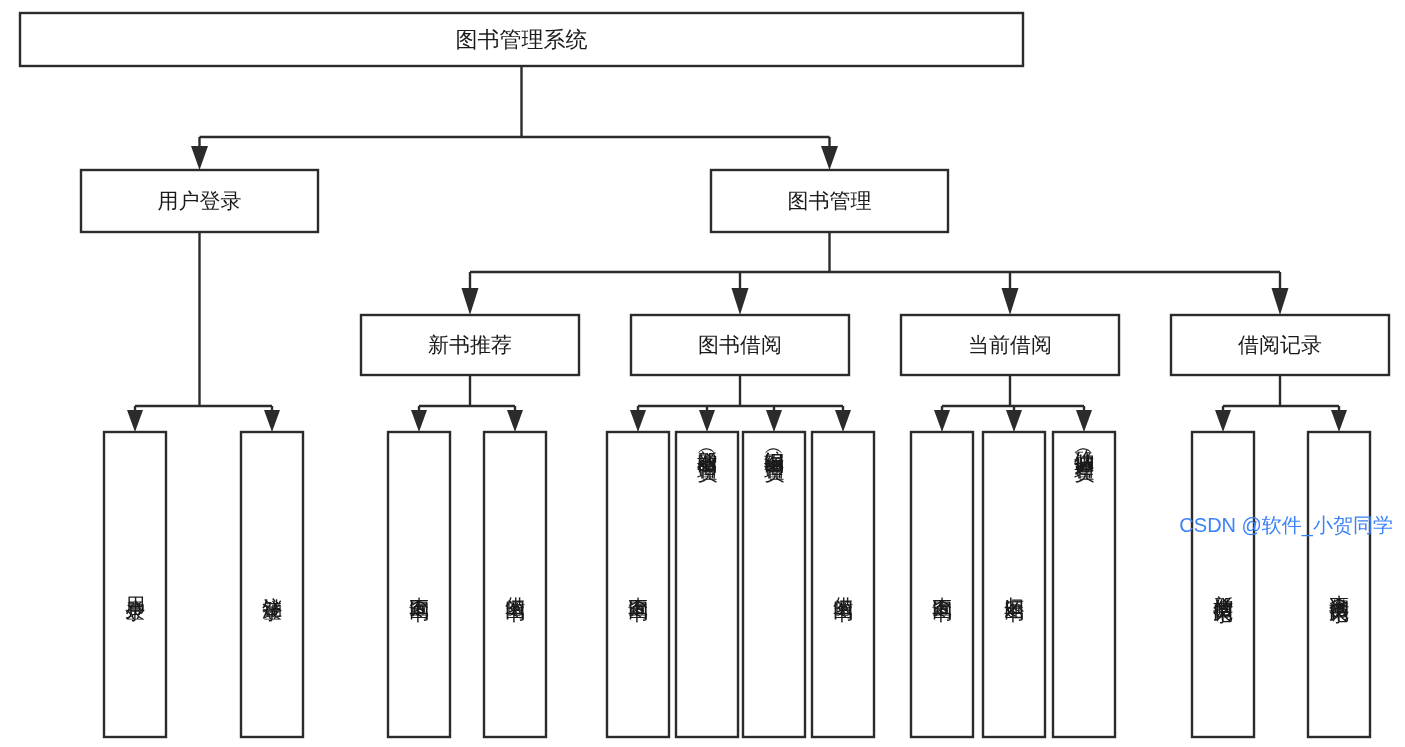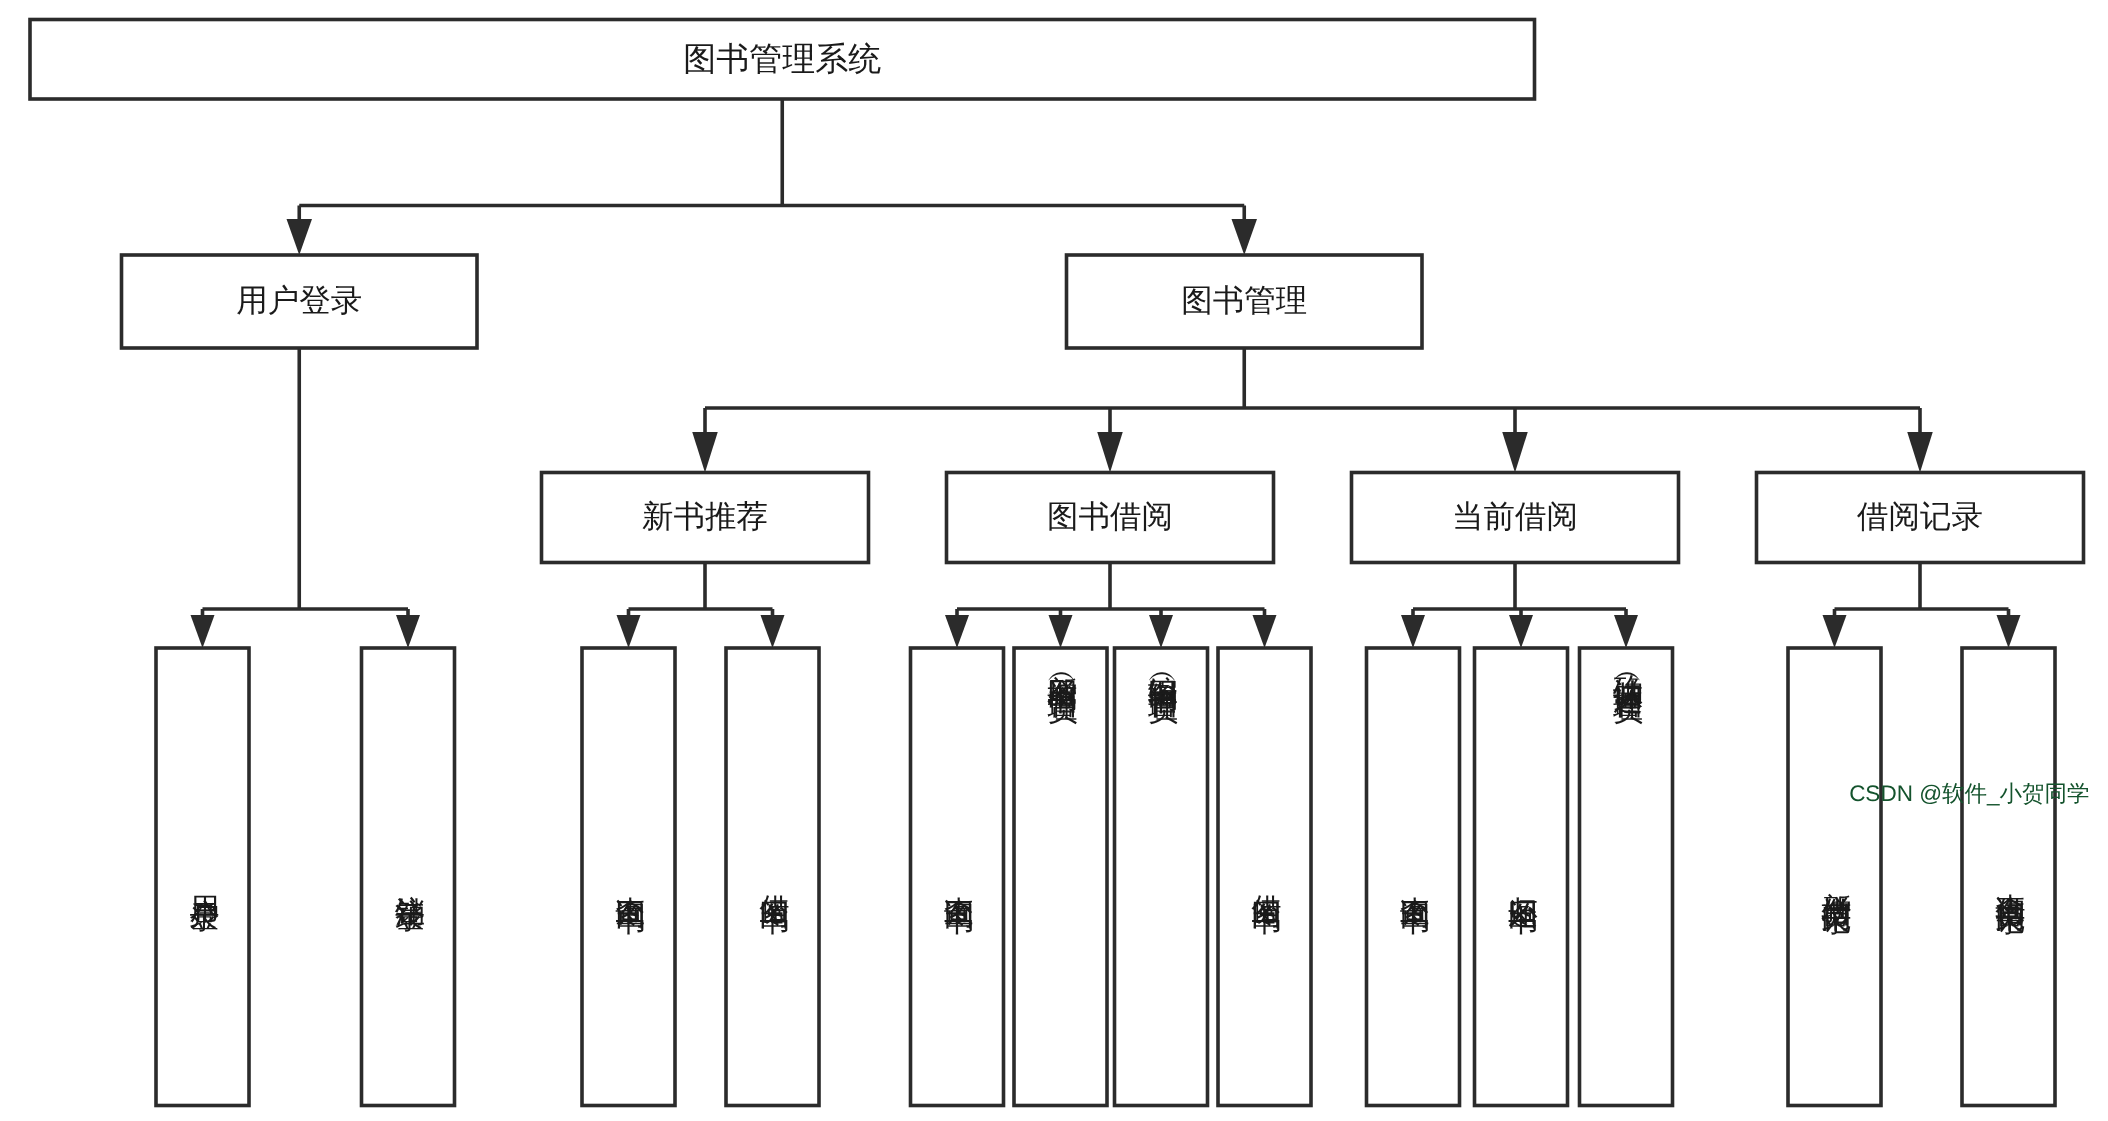--- a/index.html
+++ b/index.html
@@ -72,22 +72,22 @@
     line-height: 1.18;
     color: #1a1a1a;
     letter-spacing: 2px;
     white-space: nowrap;
   }
   .watermark {
     position: absolute;
     right: 12px;
     bottom: 6px;
     font-family: "Liberation Sans", "DejaVu Sans", sans-serif;
-    font-size: 15px;
-    color: #14532d;
+    font-size: 20px;
+    color: #3b82f6;
     white-space: nowrap;
     pointer-events: none;
   }
 </style>
 </head>
 <body>
 
 <div id="diagram-root">
 
   <svg id="tree-svg" viewBox="0 0 1405 747">

